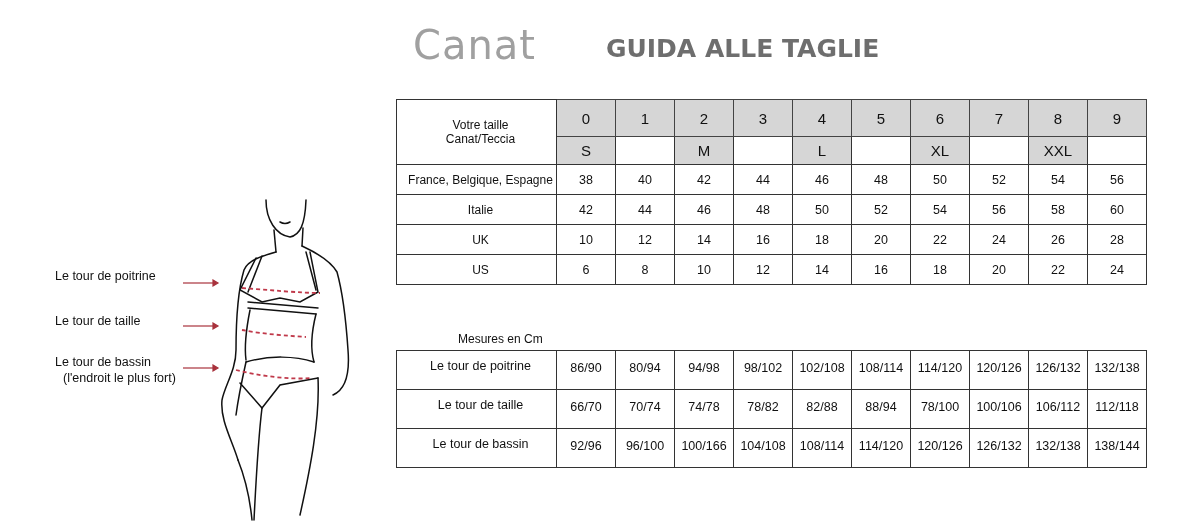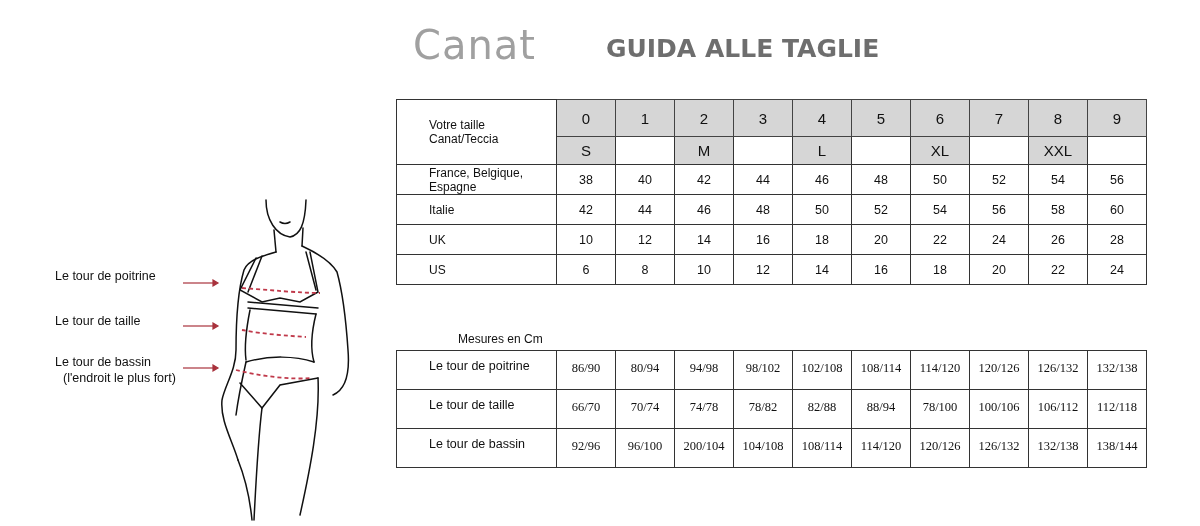--- a/index.html
+++ b/index.html
@@ -17,39 +17,39 @@
     color: #6e6e6e; letter-spacing: 0px; line-height: 32px;
   }
 
   
   .figure { position: absolute; left: 0; top: 180px; width: 360px; height: 346px; }
   .fig-label { position: absolute; font-size: 12.5px; color: #111; line-height: 15px; }
 
   
   table { position: absolute; border-collapse: collapse; table-layout: fixed; }
   td { border: 1px solid #333; font-size: 12.5px; color: #111; text-align: center; vertical-align: middle; }
-  td.lbl { text-align: left; padding-left: 32px; font-size: 12px; line-height: 14px; }
+  td.lbl { text-align: center; padding-left: 8px; font-size: 12px; line-height: 14px; }
 
   .t1 { left: 396px; top: 99px; width: 750px; }
   .t1 col.c0 { width: 160px; }
   .t1 col.cx { width: 59px; }
   .t1 tr.r-size td.sz { background: #d6d6d6; font-size: 15px; height: 37px; border-color: #444; }
   .t1 tr.r-letter td { height: 28px; font-size: 15px; }
   .t1 tr.r-letter td.on { background: #d6d6d6; }
   .t1 tr.r-letter td.off { background: #fff; border-top: 1px solid #999; border-bottom: 1px solid #333; }
   .t1 tr.r-data td { height: 30px; }
 
   .mes { position: absolute; left: 411px; top: 332px; font-size: 12px; color: #111; margin-left: 47px; }
 
   .t2 { left: 396px; top: 350px; width: 750px; }
   .t2 col.c0 { width: 160px; }
   .t2 col.cx { width: 59px; }
   .t2 td { height: 39px; font-size: 12.5px; }
   .t2 td.lbl { vertical-align: top; padding-top: 8px; }
-  .t2 td.v { vertical-align: top; padding-top: 10px; font-family: Liberation Serif, serif; }
+  .t2 td.v { vertical-align: top; padding-top: 10px; }
 </style>
 </head>
 <body>
 
 <div class="logo">Canat</div>
 <div class="title">GUIDA ALLE TAGLIE</div>
 
 <div class="figure">
   <div class="fig-label" style="left:55px; top:89px;">Le tour de poitrine</div>
   <div class="fig-label" style="left:55px; top:134px;">Le tour de taille</div>
@@ -241,21 +241,21 @@
     <td class="v">88/94</td>
     <td class="v">78/100</td>
     <td class="v">100/106</td>
     <td class="v">106/112</td>
     <td class="v">112/118</td>
   </tr>
   <tr>
     <td class="lbl">Le tour de bassin</td>
     <td class="v">92/96</td>
     <td class="v">96/100</td>
-    <td class="v">200/104</td>
+    <td class="v">100/166</td>
     <td class="v">104/108</td>
     <td class="v">108/114</td>
     <td class="v">114/120</td>
     <td class="v">120/126</td>
     <td class="v">126/132</td>
     <td class="v">132/138</td>
     <td class="v">138/144</td>
   </tr>
 </tbody>
   </table>

